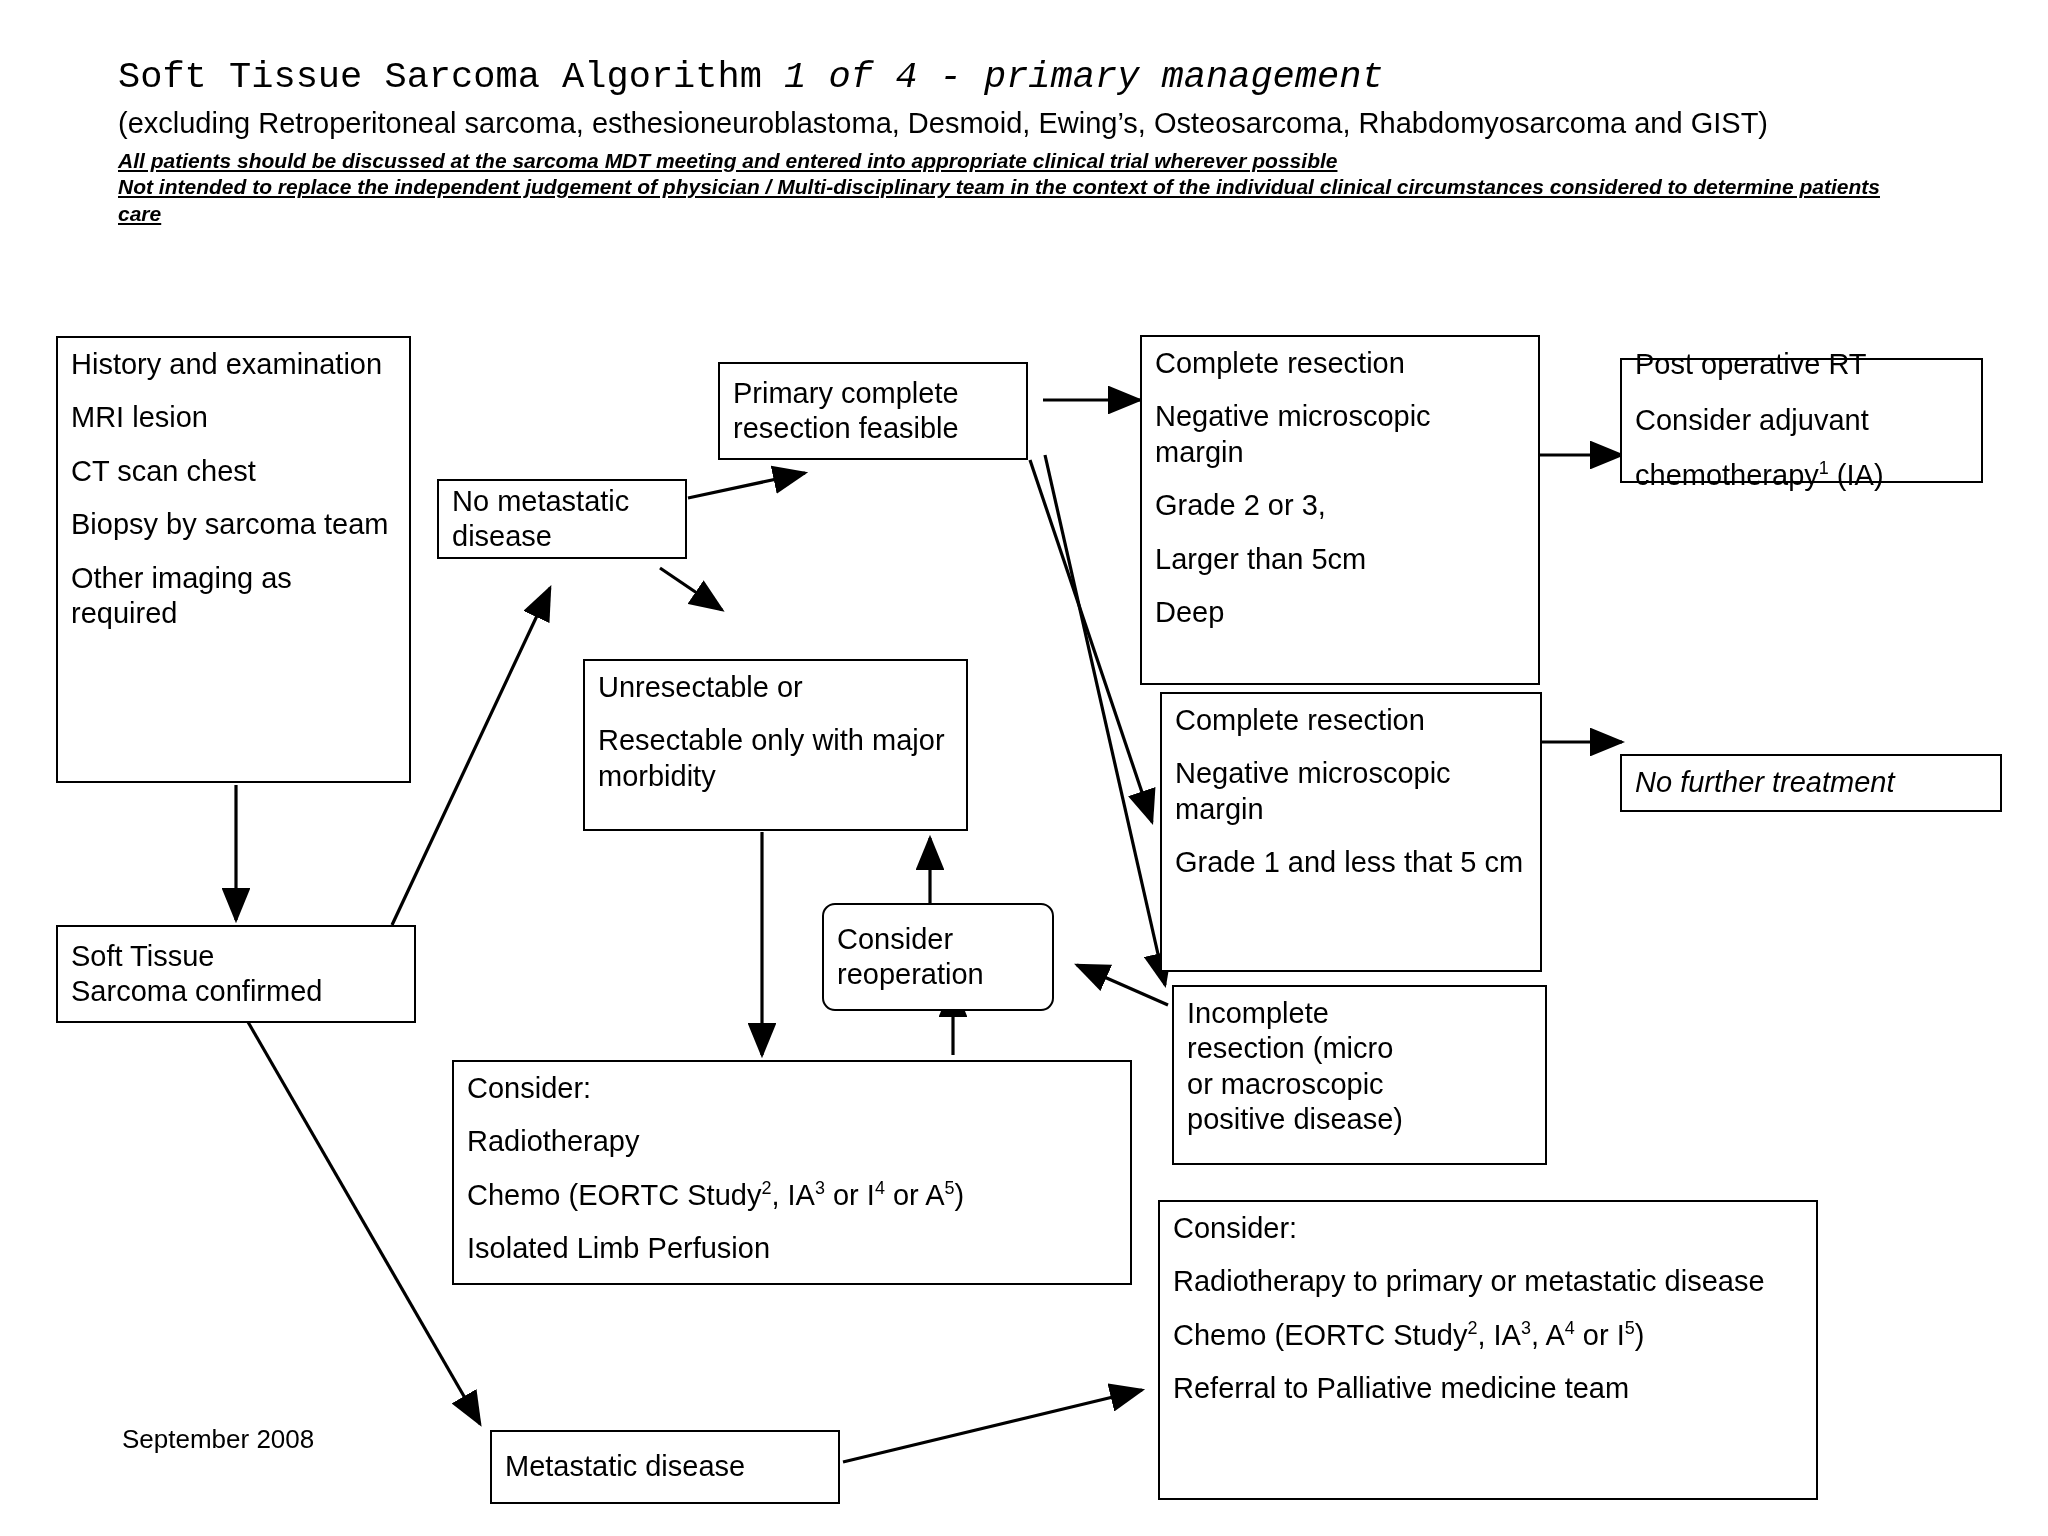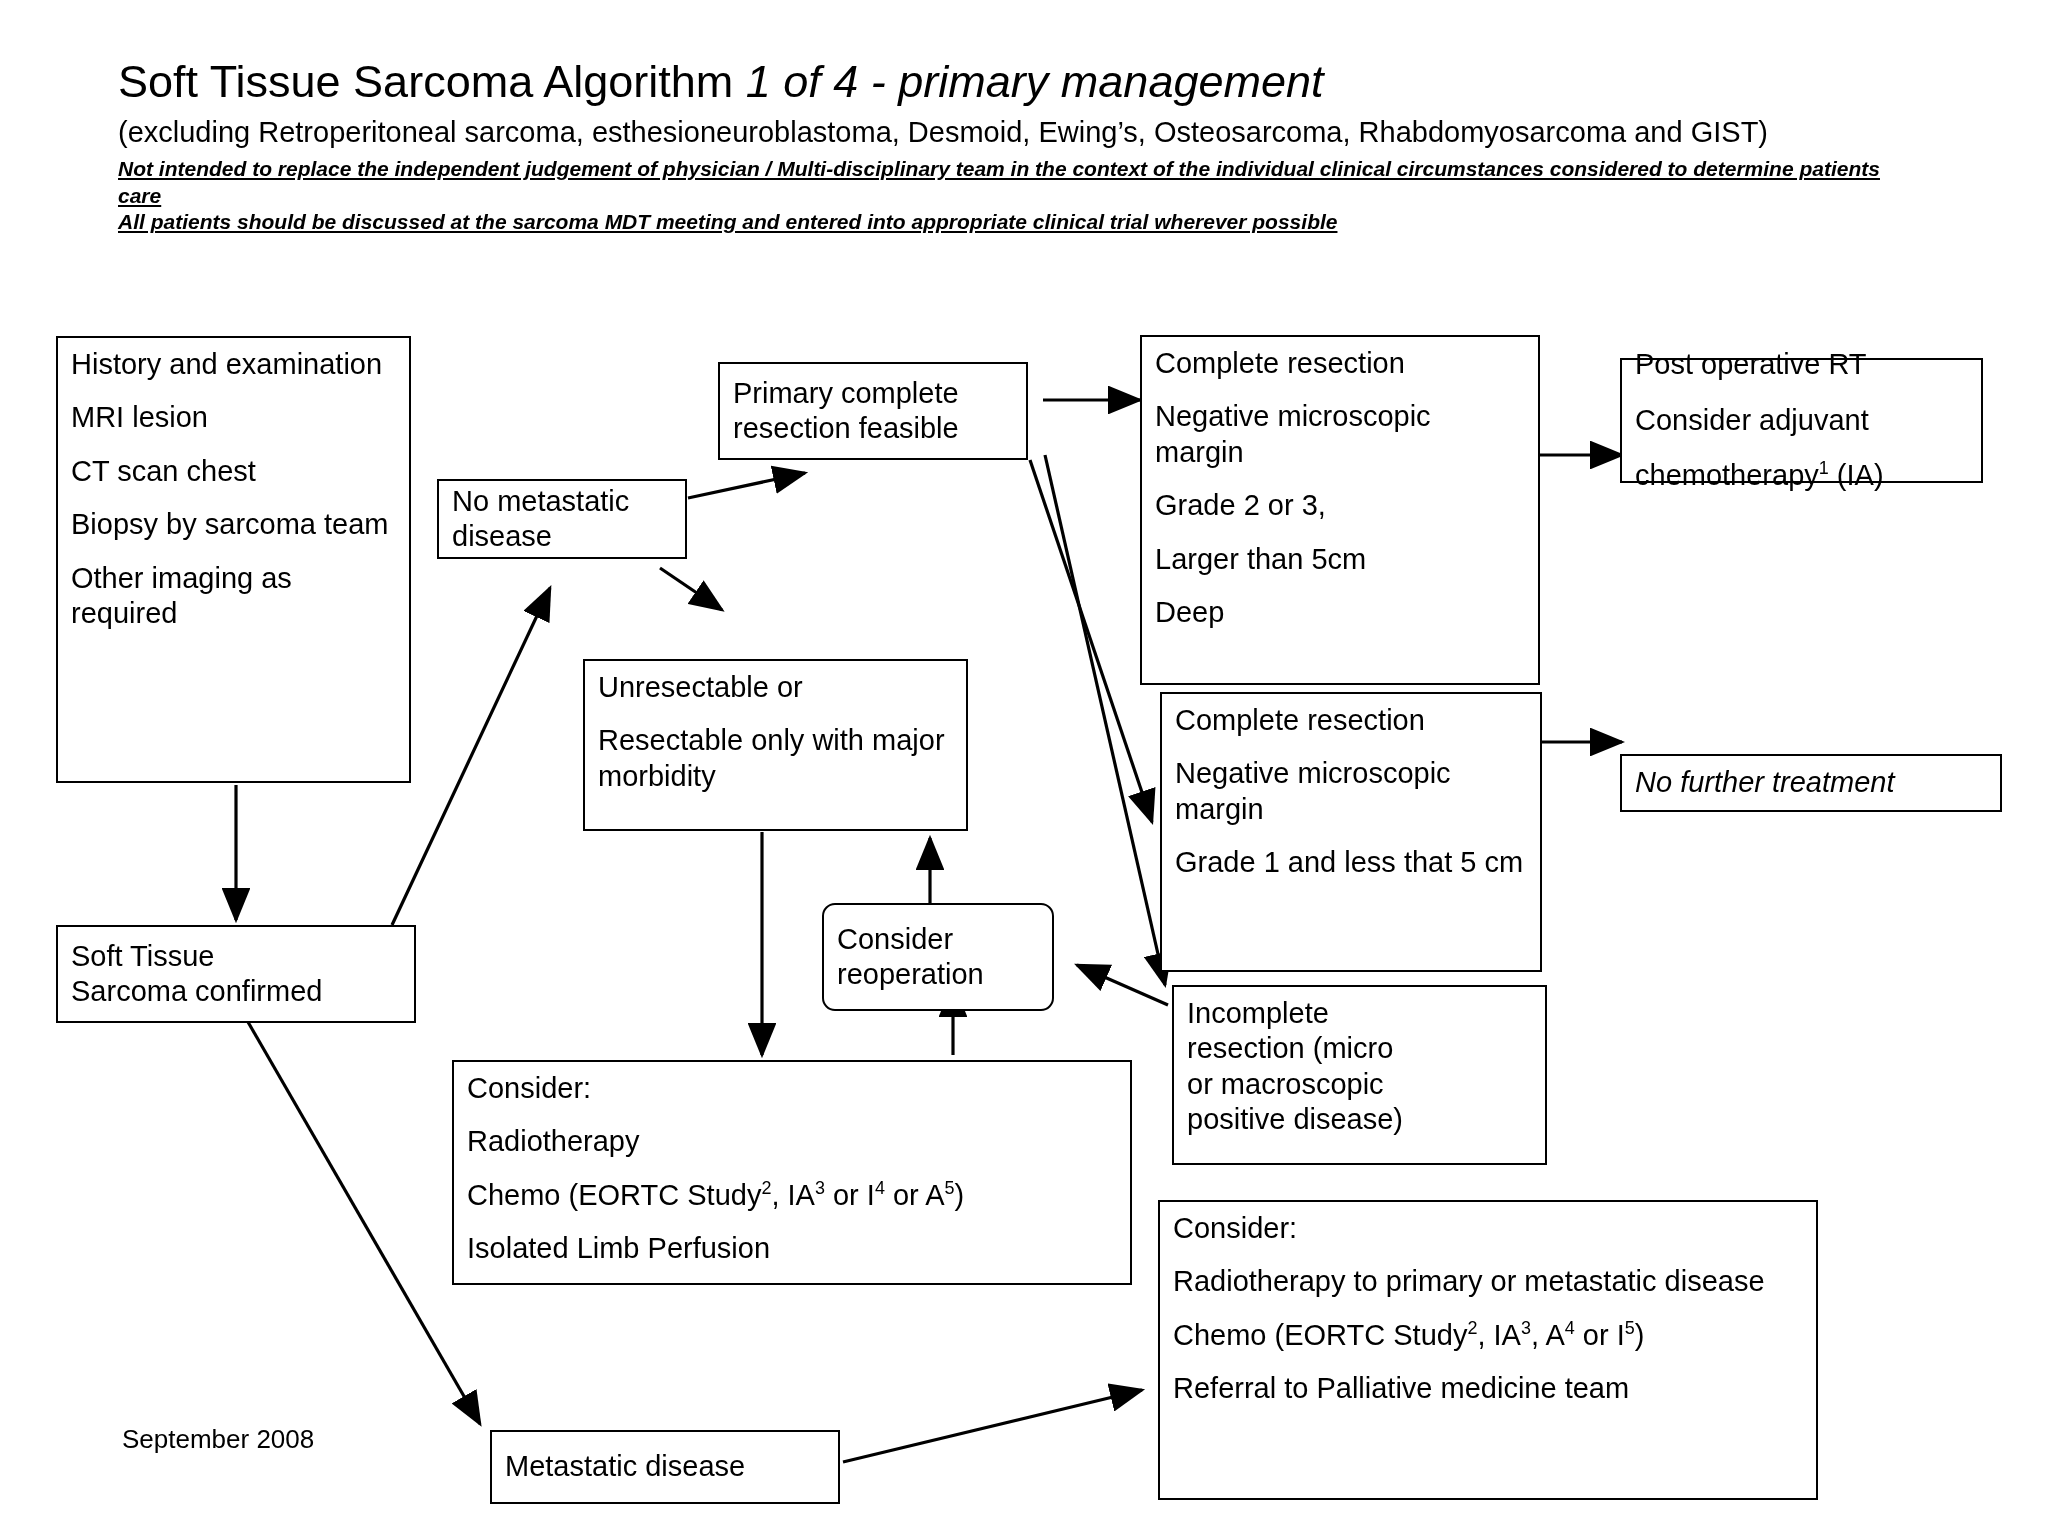--- a/index.html
+++ b/index.html
@@ -12,23 +12,24 @@
     width: 2048px;
     height: 1536px;
     background: #ffffff;
     font-family: "Liberation Sans", sans-serif;
     color: #000000;
     overflow: hidden;
   }
   
   #header { position: absolute; left: 118px; top: 58px; width: 1860px; }
   .title {
-    font-size: 45px;
+    font-size: 37px;
     line-height: 1.06;
     white-space: nowrap;
+    font-family: Liberation Mono, monospace;
   }
   .title .em { font-style: italic; }
   .subtitle {
     font-size: 29px;
     line-height: 1.22;
     margin-top: 9px;
     max-width: 1810px;
   }
   .disclaimer {
     font-size: 21px;
@@ -70,22 +71,22 @@
 </style>
 </head>
 <body>
 
 <div id="page">
 
   <div id="header">
     <div class="title"><span>Soft Tissue Sarcoma Algorithm </span><span class="em">1 of 4 - primary management</span></div>
     <div class="subtitle">(excluding Retroperitoneal sarcoma, esthesioneuroblastoma, Desmoid, Ewing’s, Osteosarcoma, Rhabdomyosarcoma and GIST)</div>
     <div class="disclaimer">
+      <span class="dline">All patients should be discussed at the sarcoma MDT meeting and entered into appropriate clinical trial wherever possible</span>
       <span class="dline">Not intended to replace the independent judgement of physician / Multi-disciplinary team in the context of the individual clinical circumstances considered to determine patients care</span>
-      <span class="dline">All patients should be discussed at the sarcoma MDT meeting and entered into appropriate clinical trial wherever possible</span>
     </div>
   </div>
 
   <svg id="arrows" viewBox="0 0 2048 1536">
     <defs>
       <marker id="ah" markerWidth="11" markerHeight="9" refX="10" refY="4.5" orient="auto" markerUnits="strokeWidth">
         <path d="M0,0 L11,4.5 L0,9 z" fill="#000"></path>
       </marker>
     </defs>
     <g stroke="#000" stroke-width="3.2" fill="none" marker-end="url(#ah)">

